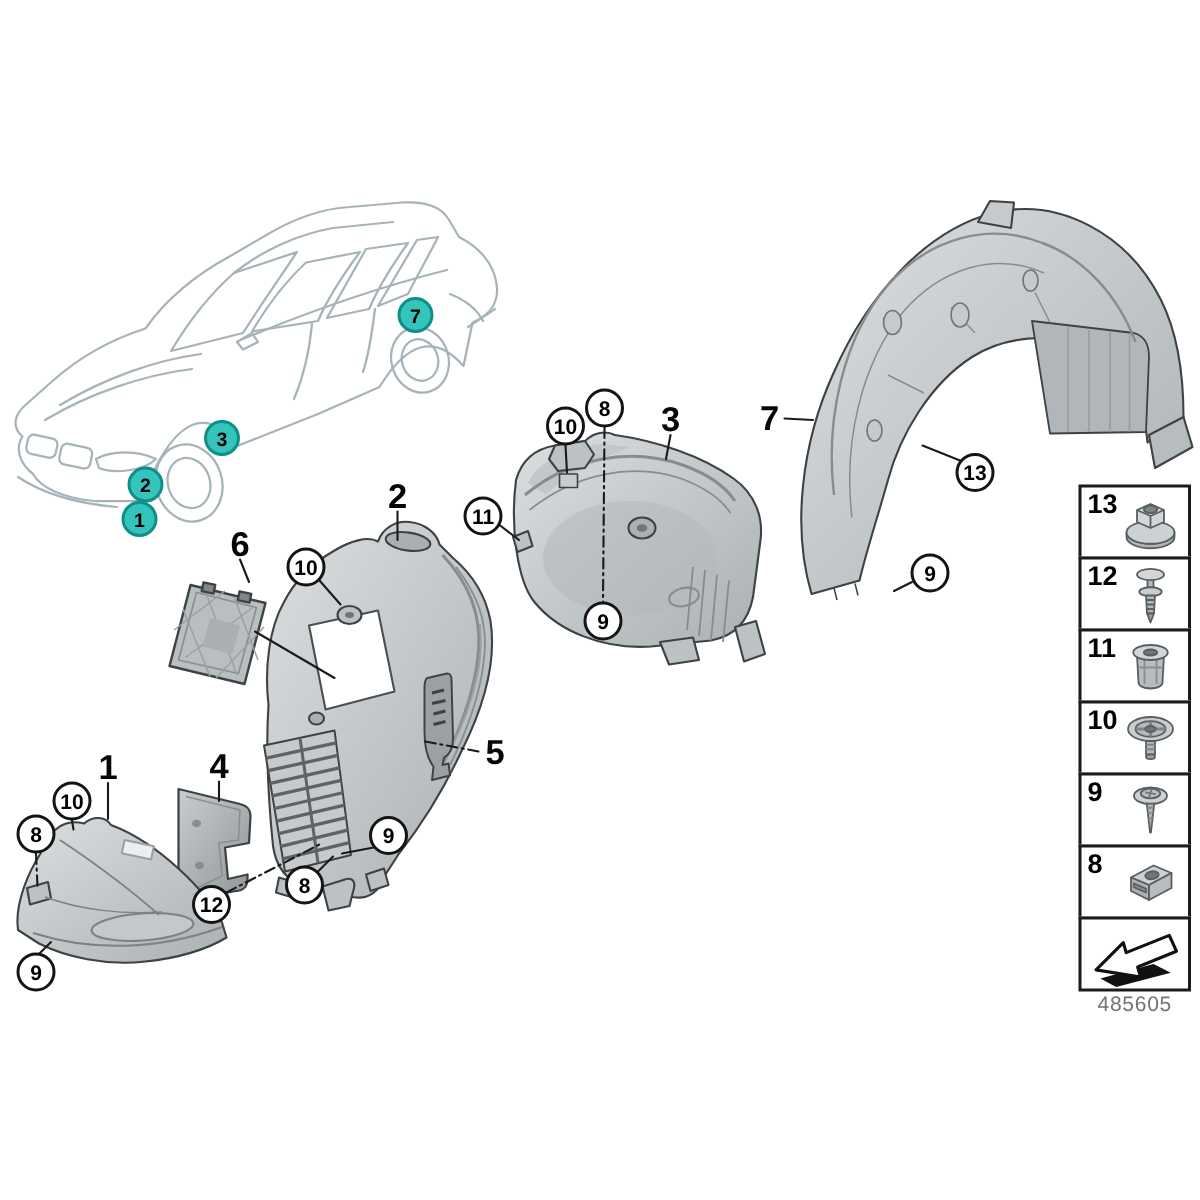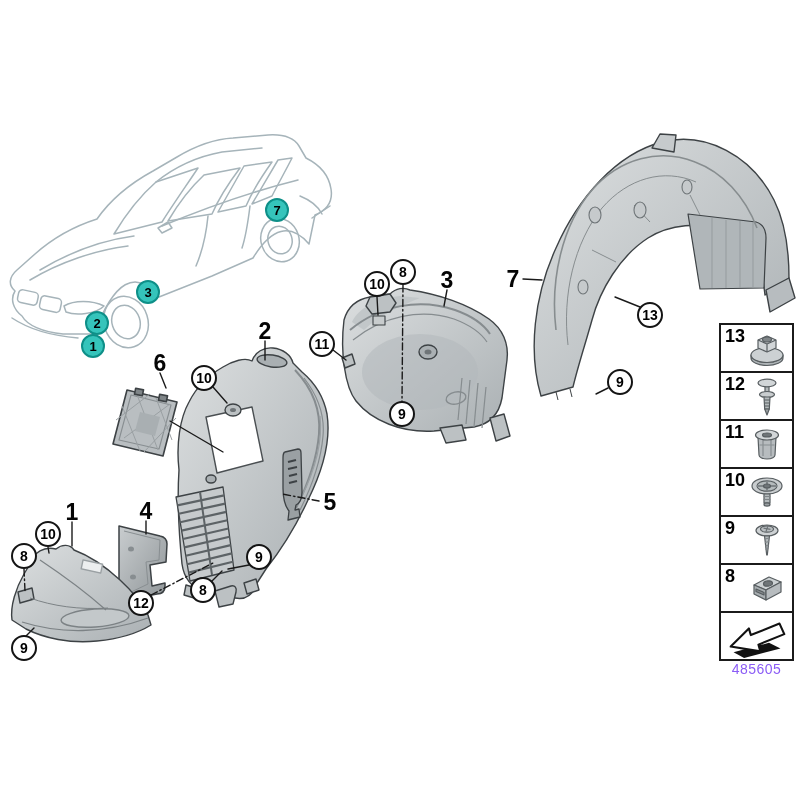--- a/index.html
+++ b/index.html
@@ -22,21 +22,21 @@
   
   #legend{position:absolute;left:719px;top:323px;width:75px;z-index:6;}
   .legend-box{position:relative;width:75px;height:50px;box-sizing:border-box;
               border:2px solid #1b1b1b;background:#fff;margin-top:-2px;}
   .legend-box:first-child{margin-top:0;}
   .legend-num{position:absolute;left:4px;top:1px;font-weight:bold;font-size:18px;color:#000;}
   .legend-icon{position:absolute;right:0px;top:2px;width:50px;height:44px;}
   .legend-icon svg{width:100%;height:100%;}
   .arrow-box .legend-icon{left:3px;top:1px;width:67px;height:46px;}
   #diagram-number{position:absolute;left:719px;top:661px;width:75px;text-align:center;
-                  font-size:14px;color:#8b5cf6;z-index:6;letter-spacing:.5px;}
+                  font-size:14px;color:#737373;z-index:6;letter-spacing:.5px;}
 </style>
 </head>
 <body>
 
 <div id="stage">
 
   <svg id="artwork" width="800" height="800" viewBox="0 0 800 800">
     <defs>
       <linearGradient id="gA" x1="0" y1="0" x2="1" y2="1">
         <stop offset="0" stop-color="#dcdfe0"></stop>

